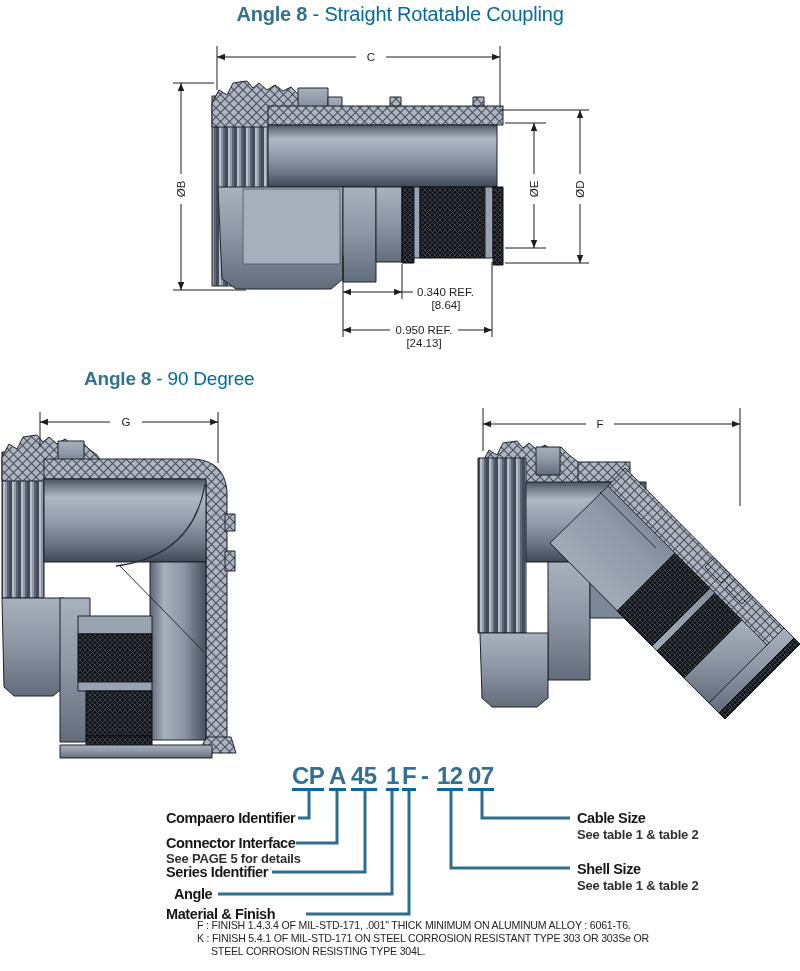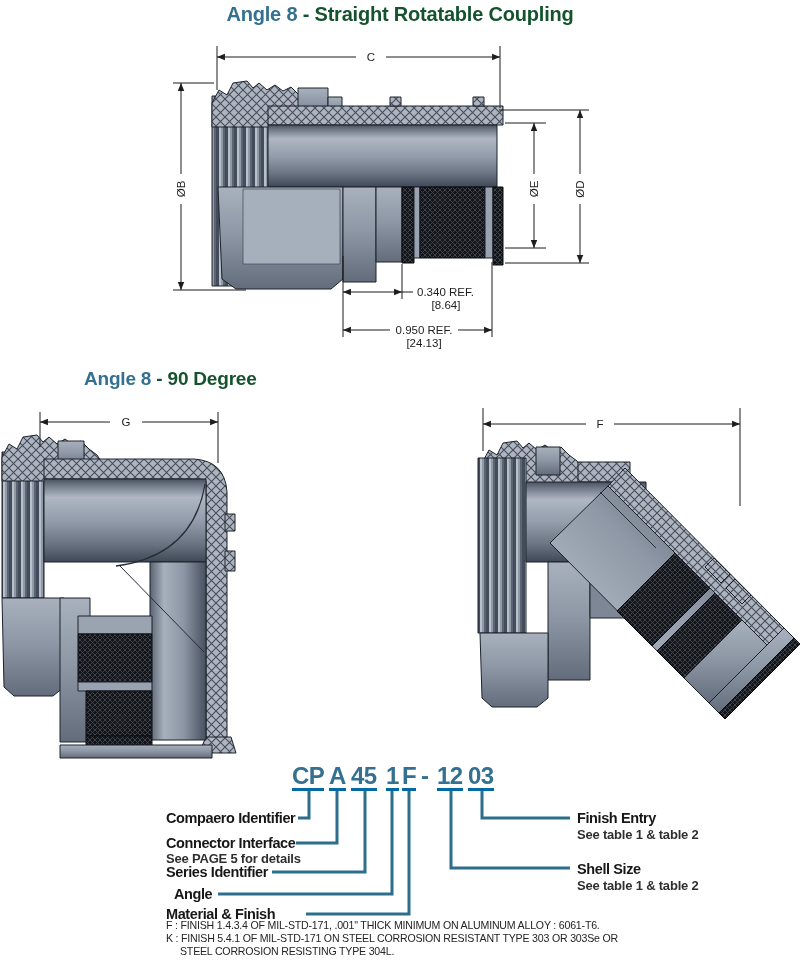--- a/index.html
+++ b/index.html
@@ -2,31 +2,31 @@
 <html><head>
 <meta charset="utf-8">
 <style>
   html,body{margin:0;padding:0;background:#ffffff;}
   .page{position:relative;width:800px;height:971px;background:#ffffff;overflow:hidden;
         font-family:"Liberation Sans",sans-serif;color:#1d1d1d;}
   svg{font-family:"Liberation Sans",sans-serif;}
   .abs{position:absolute;}
   .title{white-space:nowrap;letter-spacing:-0.2px;}
   .title .strong{font-weight:bold;color:#34708f;}
-  .title .rest{font-weight:700;color:#14532d;}
+  .title .rest{font-weight:400;color:#0369a1;}
   .t-main{top:3px;left:0;width:100%;text-align:center;font-size:20px;}
   .t-sec{font-size:19px;margin-left:48px;}
   .pn-seg{position:absolute;top:764px;font-size:24px;font-weight:bold;color:#34708f;
           letter-spacing:-0.5px;line-height:1.02;border-bottom:3px solid #0369a1;white-space:pre;}
   .pn-seg.nounder{border-bottom:none;}
   .co-label{position:absolute;font-size:14.5px;font-weight:bold;color:#171717;
             letter-spacing:-0.4px;white-space:nowrap;text-align:right;}
   .co-sub{position:absolute;font-size:13px;font-weight:700;color:#2f2f2f;
           letter-spacing:-0.2px;white-space:nowrap;}
-  .note{position:absolute;font-size:10.6px;color:#242424;letter-spacing:-0.2px;white-space:nowrap;}
+  .note{position:absolute;font-size:10.6px;color:#242424;letter-spacing:-0.2px;white-space:nowrap;margin-left:31px;}
 </style>
 </head>
 <body>
 
 <div class="page">
 
   <svg class="abs" style="top:0;left:0" width="800" height="971" viewBox="0 0 800 971">
     <defs>
       <marker id="ma" viewBox="0 0 10 10" refX="9.4" refY="5" markerWidth="9" markerHeight="9" orient="auto-start-reverse">
         <path d="M0.6,1.4 L9.4,5 L0.6,8.6 Z" fill="#1d1d1d"></path>
@@ -199,31 +199,31 @@
   </div>
 
   <div>
     <span class="pn-seg" style="left:292px">CP</span>
     <span class="pn-seg" style="left:329px">A</span>
     <span class="pn-seg" style="left:351px">45</span>
     <span class="pn-seg" style="left:386px">1</span>
     <span class="pn-seg" style="left:402px">F</span>
     <span class="pn-seg nounder" style="left:421px">-</span>
     <span class="pn-seg" style="left:437px">12</span>
-    <span class="pn-seg" style="left:468px">03</span>
+    <span class="pn-seg" style="left:468px">07</span>
   </div>
 
   <div class="co-label" style="left:166px;top:810px">Compaero Identifier</div>
   <div class="co-label" style="left:166px;top:835px">Connector Interface</div>
   <div class="co-sub" style="left:166px;top:851px">See PAGE 5 for details</div>
   <div class="co-label" style="left:166px;top:864px">Series Identifier</div>
   <div class="co-label" style="left:174px;top:886px">Angle</div>
   <div class="co-label" style="left:166px;top:906px">Material &amp; Finish</div>
 
-  <div class="co-label" style="left:577px;top:810px">Finish Entry</div>
+  <div class="co-label" style="left:577px;top:810px">Cable Size</div>
   <div class="co-sub" style="left:577px;top:827px">See table 1 &amp; table 2</div>
   <div class="co-label" style="left:577px;top:861px">Shell Size</div>
   <div class="co-sub" style="left:577px;top:878px">See table 1 &amp; table 2</div>
 
   <div class="note" style="left:166px;top:919px">F : FINISH 1.4.3.4 OF MIL-STD-171, .001" THICK MINIMUM ON ALUMINUM ALLOY : 6061-T6.</div>
   <div class="note" style="left:166px;top:932px">K : FINISH 5.4.1 OF MIL-STD-171 ON STEEL CORROSION RESISTANT TYPE 303 OR 303Se OR</div>
   <div class="note" style="left:180px;top:945px">STEEL CORROSION RESISTING TYPE 304L.</div>
 
 </div>
 

